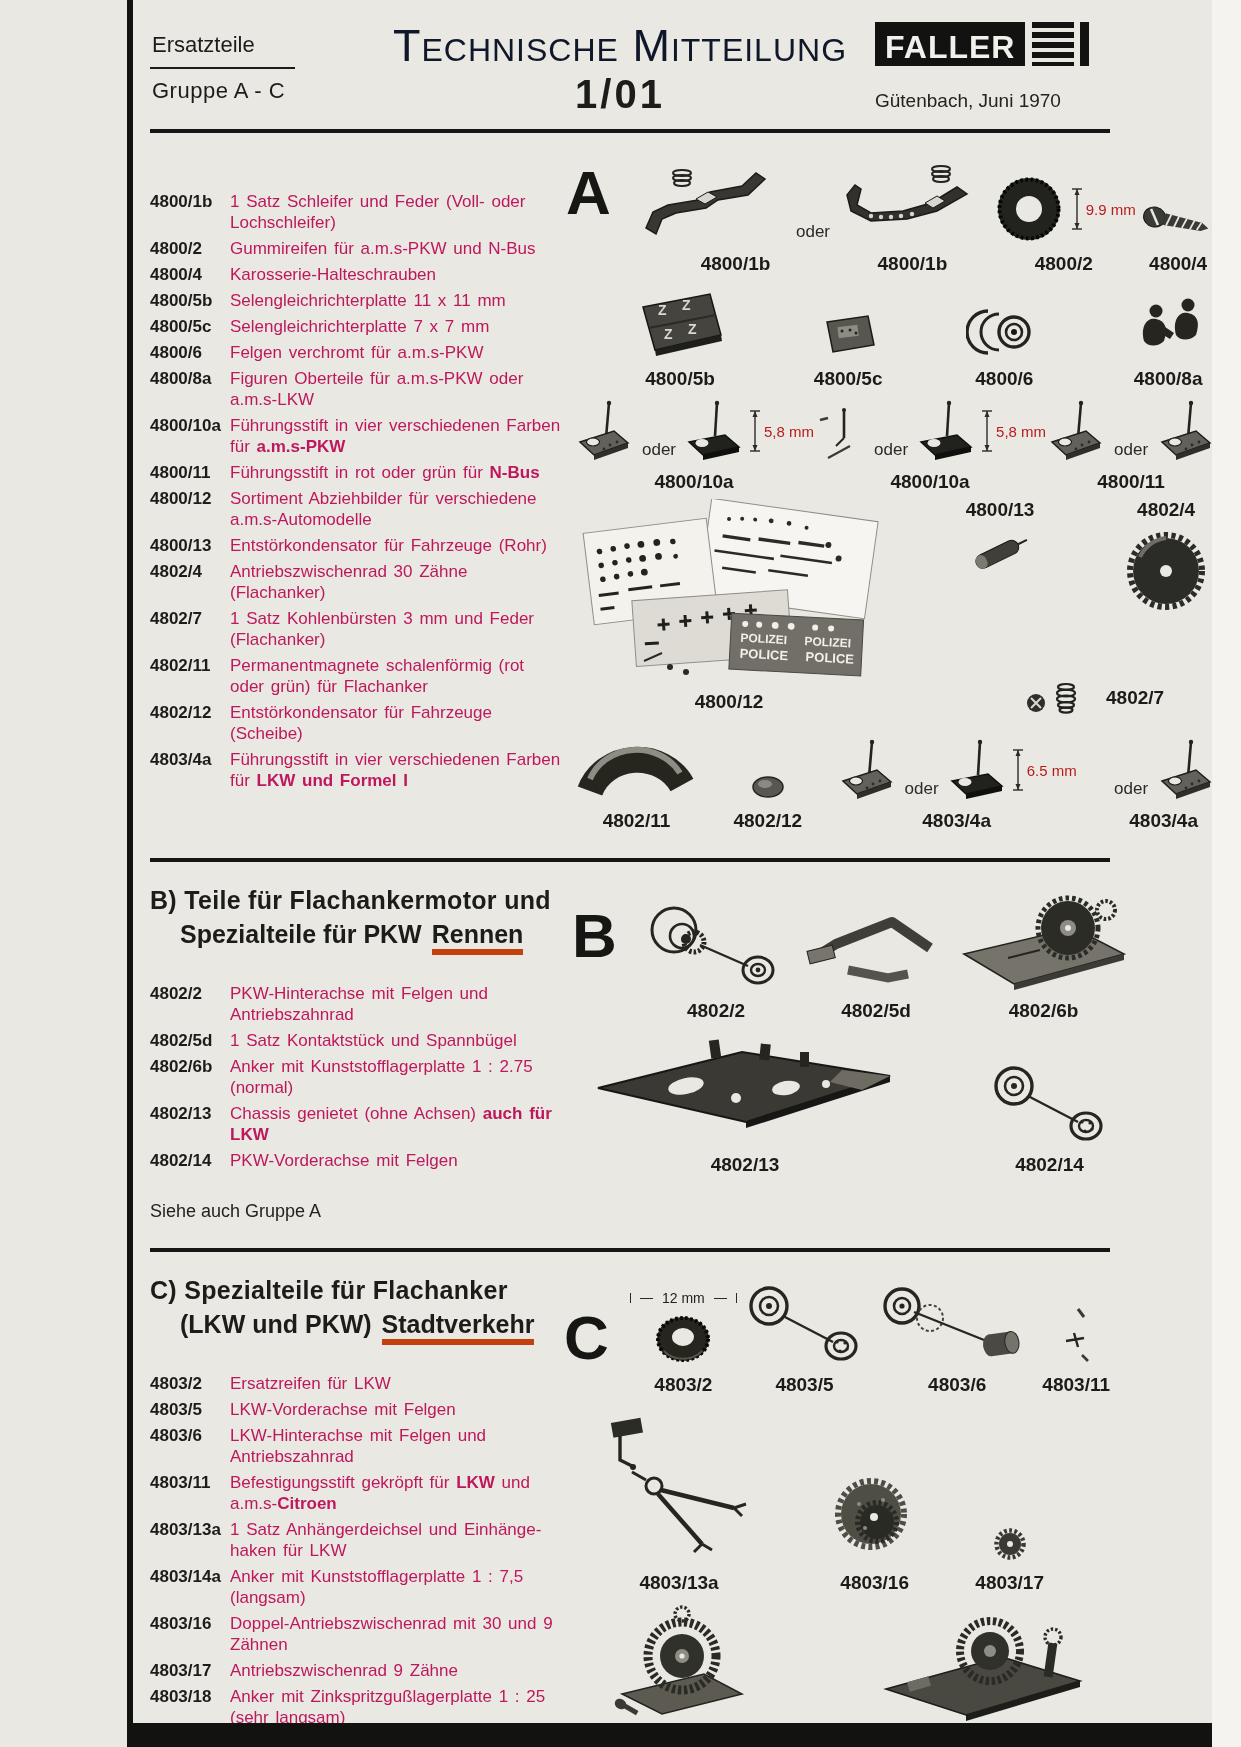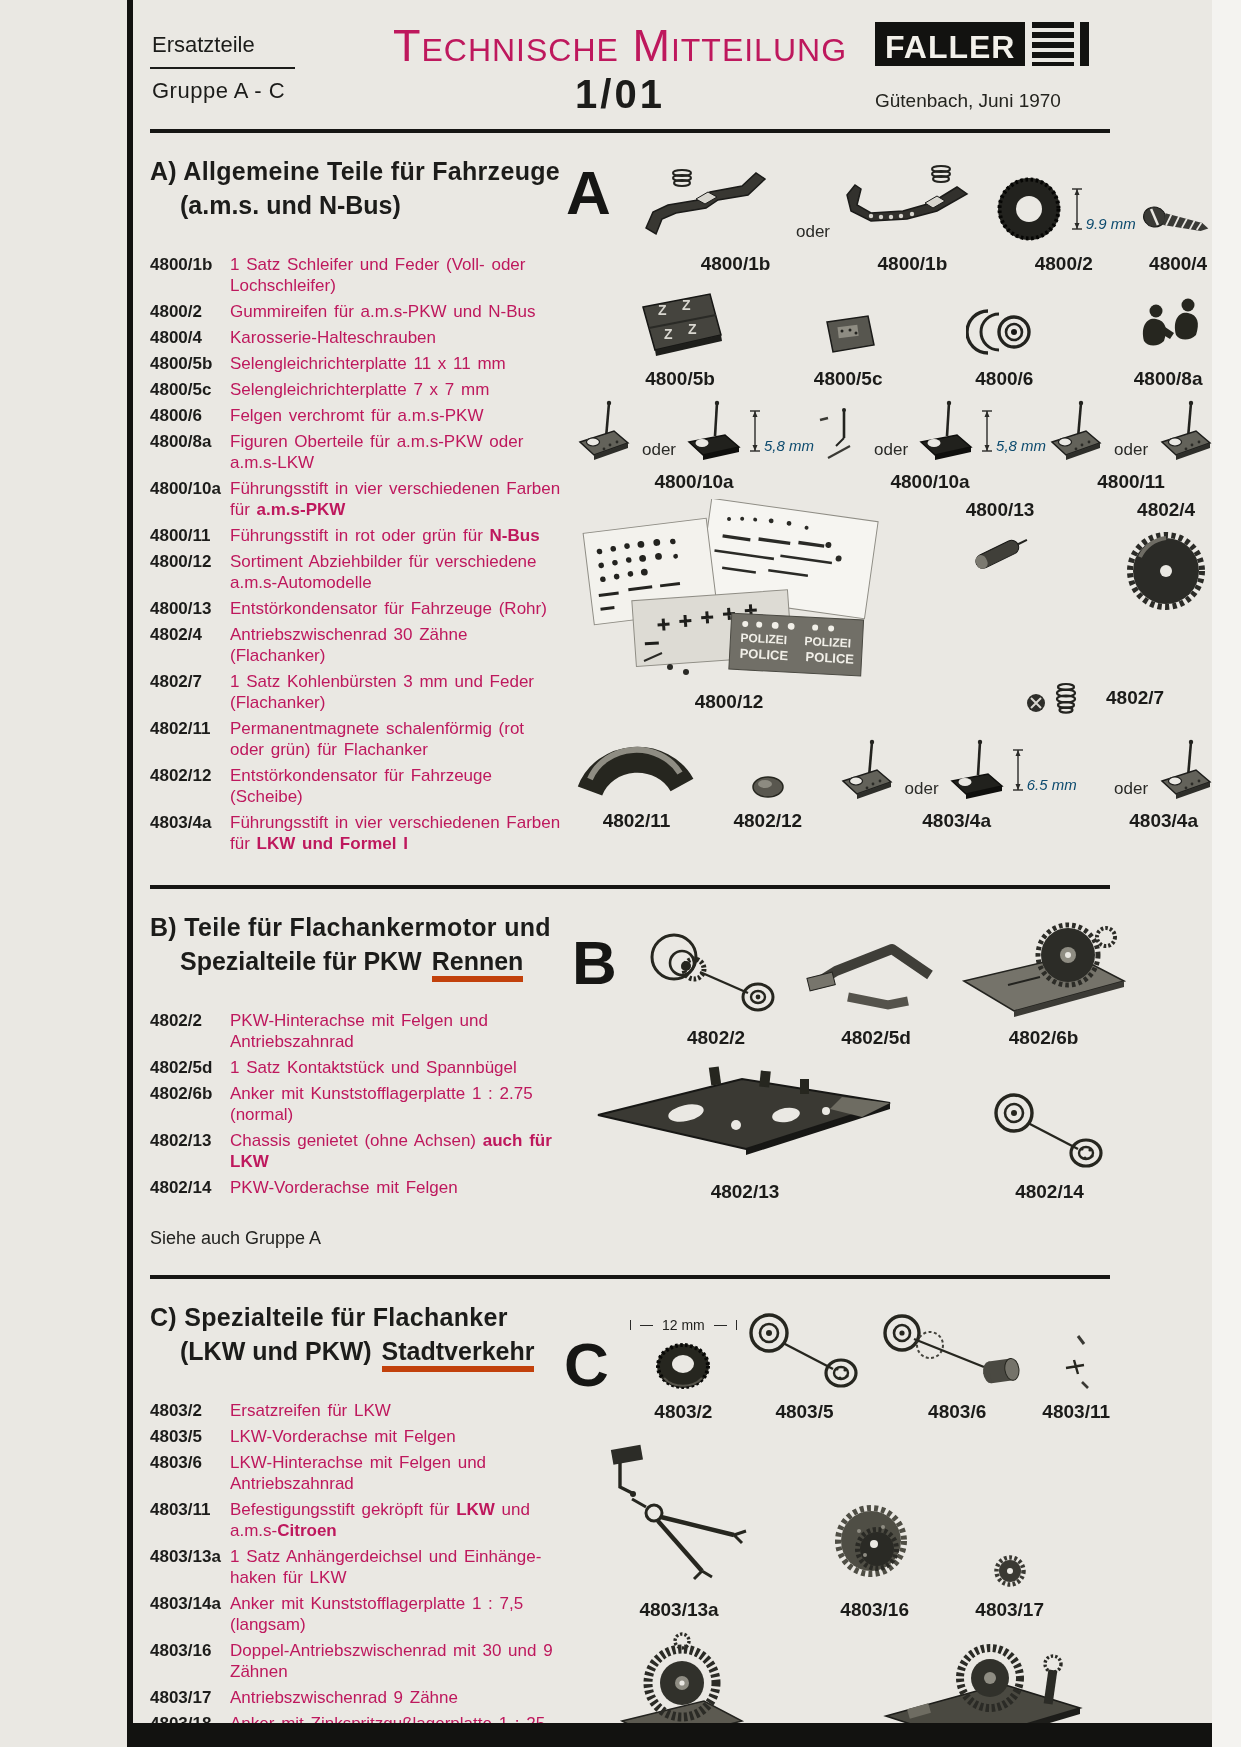--- a/index.html
+++ b/index.html
@@ -8,21 +8,21 @@
   .left-bar{position:absolute;left:127px;top:0;bottom:20px;width:6px;background:#121210;}
   .bottom-bar{position:absolute;left:127px;right:0;bottom:0;height:24px;background:#121210;}
   .content{position:absolute;left:150px;top:0;width:960px;}
 
   
   header{display:flex;padding-top:20px;}
   .header-left{width:215px;padding-top:12px;}
   .doc-type{font-size:22px;display:inline-block;border-bottom:2px solid #1c1c1a;padding:0 40px 9px 2px;}
   .group{font-size:22px;padding:9px 0 0 2px;letter-spacing:.5px;}
   .header-center{flex:1;text-align:center;}
-  .title{font-size:45px;font-variant:small-caps;letter-spacing:1px;color:#be185d;}
+  .title{font-size:45px;font-variant:small-caps;letter-spacing:1px;color:#0f172a;}
   .issue{font-size:40px;font-weight:700;letter-spacing:3px;margin-top:0px;}
   .header-right{width:235px;}
   .logo{display:flex;align-items:stretch;height:44px;margin-top:2px;}
   .logo-text{background:#121210;color:#f2f0ea;font-weight:700;font-size:32px;letter-spacing:1px;
              padding:10px 10px 4px;display:flex;align-items:center;}
   .logo-stripes{width:42px;margin-left:7px;background:repeating-linear-gradient(180deg,#121210 0 6px,#eae8e3 6px 10px);}
   .logo-bar{width:9px;margin-left:6px;background:#121210;}
   .place-date{font-size:19px;margin-top:24px;color:#24241f;}
 
   .rule{height:4px;background:#161614;margin-top:12px;}
@@ -50,21 +50,21 @@
 
   .fig-row{display:flex;align-items:flex-end;justify-content:space-between;}
   .fig{display:flex;flex-direction:column;align-items:center;}
   .fig-parts{display:flex;align-items:flex-end;gap:5px;}
   .p-icon{display:block;line-height:0;}
   .fig-label{font-weight:700;font-size:19px;margin-top:7px;white-space:nowrap;color:#1b1b19;}
   .lpos-top .fig-label{margin:0 0 6px;}
   .fig-hwrap{display:flex;align-items:center;gap:14px;}
   .fig-hwrap .fig-label{margin-top:0;}
   .oder{font-size:17px;color:#2a2a27;margin:0 3px 4px;align-self:flex-end;}
-  .vdim{display:flex;align-items:flex-end;gap:3px;font-size:15px;align-self:center;white-space:nowrap;color:#0c4a6e;font-style:italic;}
+  .vdim{display:flex;align-items:center;gap:3px;font-size:15px;align-self:center;white-space:nowrap;color:#b91c1c;}
   .hdim{display:flex;align-items:center;gap:9px;font-size:14px;margin-bottom:5px;color:#232320;}
   .hdim .ln{width:13px;height:1px;background:#2a2a28;}
   .hdim .cap{width:1px;height:10px;background:#2a2a28;}
 
   .a-r1{padding-left:64px;margin-top:4px;}
   .a-r2{padding-left:56px;margin-top:10px;padding-right:6px;}
   .a-r3{margin-top:8px;}
   .a-r4{margin-top:6px;align-items:flex-start;}
   .a-r4b{justify-content:flex-end;padding-right:52px;margin-top:-36px;}
   .a-r5{margin-top:0px;}
@@ -98,24 +98,20 @@
         </div>
         <div class="place-date">Gütenbach, Juni 1970</div>
       </div>
     </header>
 
     <div class="rule"></div>
 
     <div id="sections">
         <section class="section">
           <div class="sec-text">
-            <div class="sec-heading">
-              <div class="h-line1">A) Allgemeine Teile für Fahrzeuge</div>
-              <div class="h-line2"><span>(a.m.s. und N-Bus)</span></div>
-            </div>
             <div class="item-list">
               <div class="item">
                 <div class="code">4800/1b</div>
                 <div class="desc"><span>1 Satz Schleifer und Feder (Voll- oder Lochschleifer)</span></div>
               </div>
               <div class="item">
                 <div class="code">4800/2</div>
                 <div class="desc"><span>Gummireifen für a.m.s-PKW und N-Bus</span></div>
               </div>
               <div class="item">

